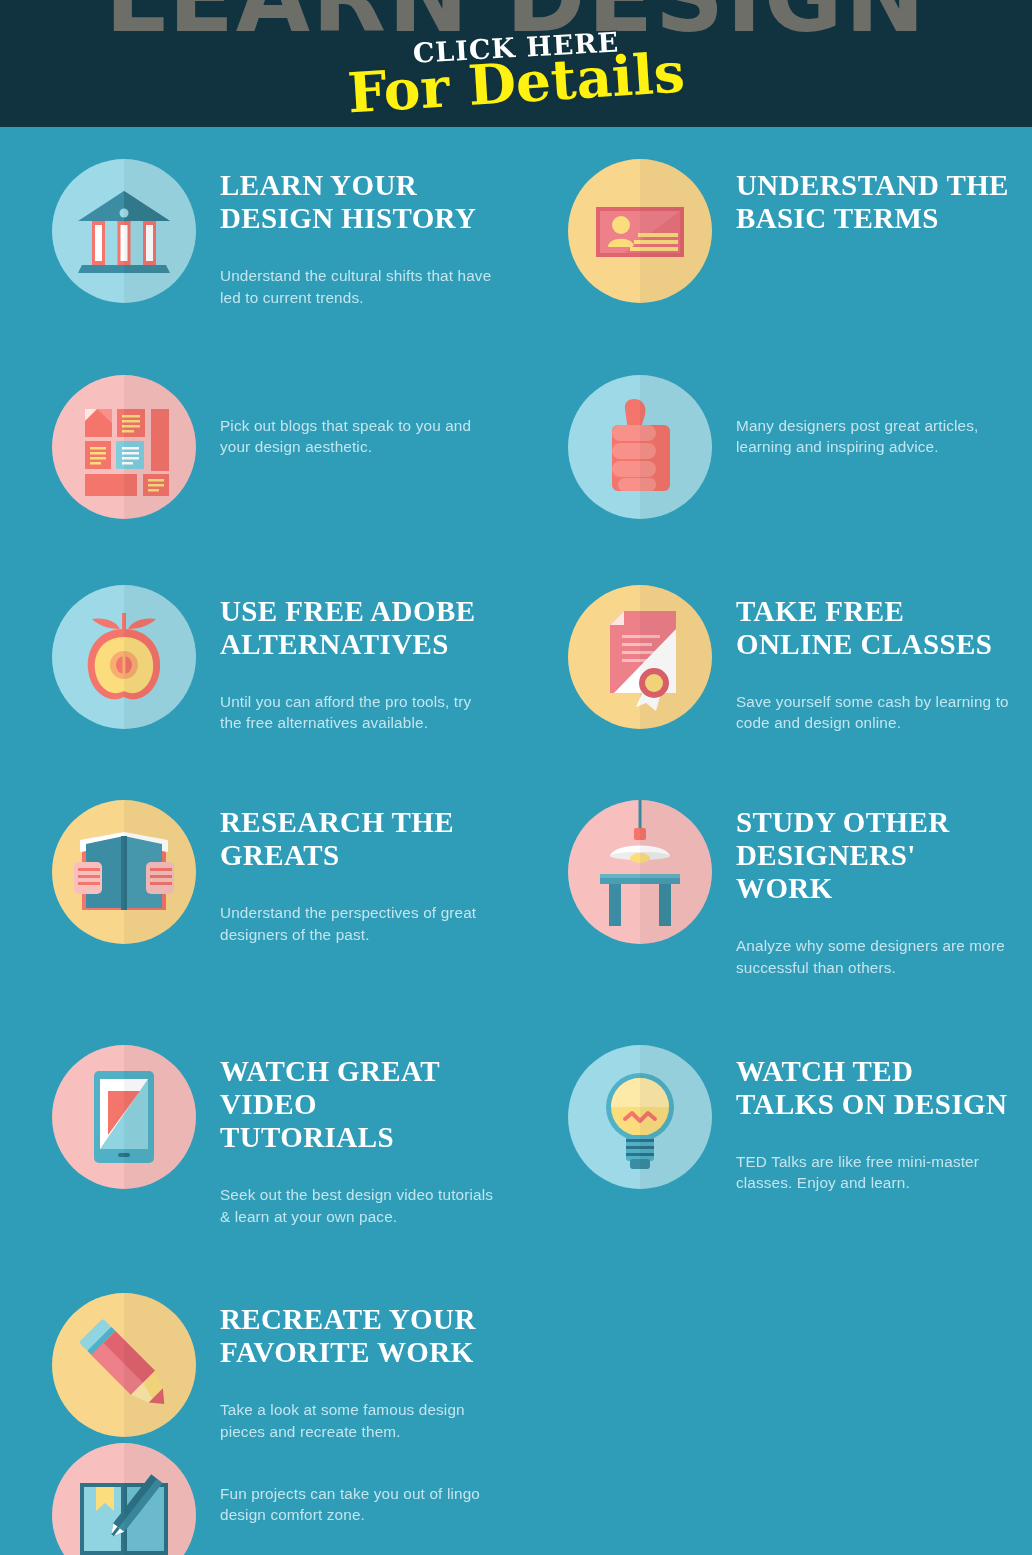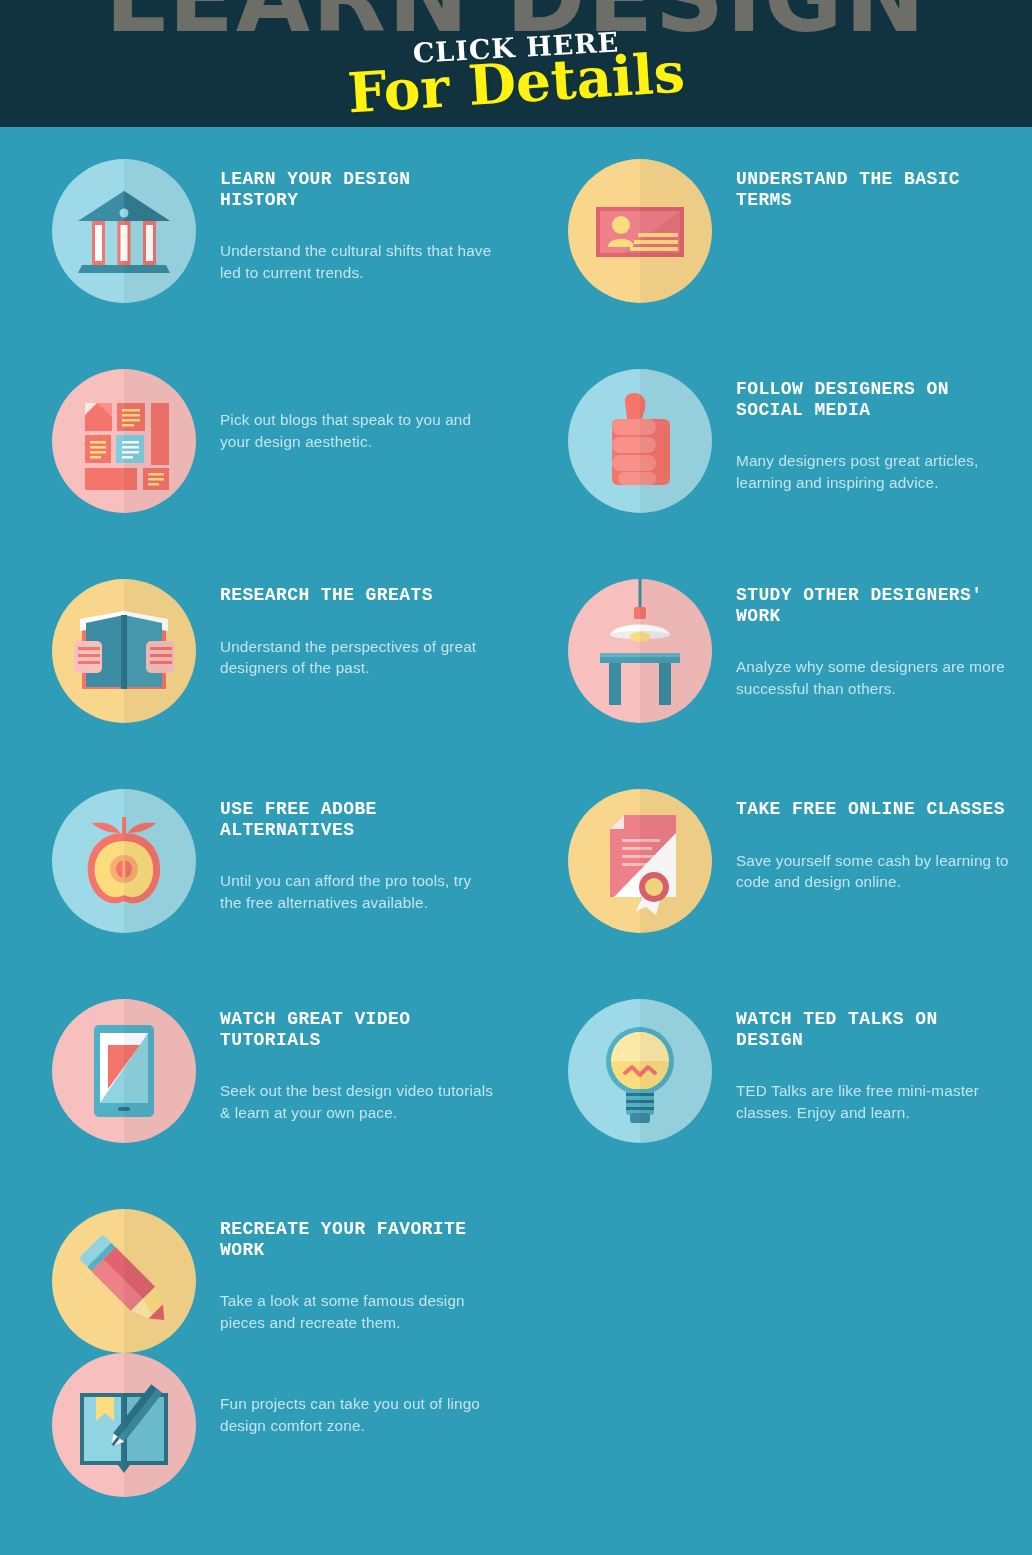--- a/index.html
+++ b/index.html
@@ -111,25 +111,25 @@
   }
 
   .text-block {
     padding-left:24px;
     padding-top:10px;
     max-width:300px;
   }
   .item-title {
     color:#FFFFFF;
     font-weight:bold;
-    font-size:18px;
+    font-size:29px;
     line-height:1.14;
     letter-spacing:0.4px;
     text-transform:uppercase;
-    font-family:Liberation Mono, monospace;
+    font-family:Liberation Serif, serif;
   }
   .item-desc {
     margin-top:30px;
     color:#C3E5EE;
     font-size:15.3px;
     line-height:1.42;
     letter-spacing:0.15px;
     font-family:"Liberation Sans", sans-serif;
   }
 
@@ -239,22 +239,65 @@
           <path d="M66 24 C74 24 79 30 77 40 L72 56 L60 56 L57 34 C56 28 60 24 66 24 Z" fill="#F4756B"></path>
           <rect x="44" y="50" width="58" height="66" rx="6" fill="#F4756B"></rect>
           <rect x="44" y="50" width="44" height="16" rx="8" fill="#F7918A"></rect>
           <rect x="44" y="68" width="44" height="16" rx="8" fill="#F7918A"></rect>
           <rect x="44" y="86" width="44" height="16" rx="8" fill="#F7918A"></rect>
           <rect x="50" y="103" width="38" height="13" rx="6" fill="#F7918A"></rect>
         </svg>
         <div class="halfshade"></div>
       </div>
       <div class="text-block">
-        <div class="item-title">FOLLOW DESIGNERS ON SOCIAL MEDIA</div>
         <div class="item-desc">Many designers post great articles, learning and inspiring advice.</div>
+      </div>
+    </div>
+  </div>
+
+  <div class="row">
+    <div class="cell">
+      <div class="icon-circle" style="background:#9DD9E6">
+        <svg viewBox="0 0 144 144">
+          <rect x="70" y="28" width="4" height="16" fill="#F4756B"></rect>
+          <path d="M68 44 C56 44 46 40 40 34 C52 32 64 36 68 44 Z" fill="#F4756B"></path>
+          <path d="M76 44 C88 44 98 40 104 34 C92 32 80 36 76 44 Z" fill="#F4756B"></path>
+          <path d="M72 44 C96 44 110 62 108 84 C106 106 88 120 72 112 C56 120 38 106 36 84 C34 62 48 44 72 44 Z" fill="#F4756B"></path>
+          <path d="M72 52 C92 52 103 67 101 85 C99 102 85 113 72 106 C59 113 45 102 43 85 C41 67 52 52 72 52 Z" fill="#FBDD7E"></path>
+          <ellipse cx="72" cy="80" rx="14" ry="14" fill="#F7AE6E"></ellipse>
+          <ellipse cx="72" cy="80" rx="8" ry="9" fill="#F4756B"></ellipse>
+          <rect x="70.5" y="71" width="3" height="18" fill="#F7AE6E"></rect>
+        </svg>
+        <div class="halfshade"></div>
+      </div>
+      <div class="text-block">
+        <div class="item-title">USE FREE ADOBE ALTERNATIVES</div>
+        <div class="item-desc">Until you can afford the pro tools, try the free alternatives available.</div>
+      </div>
+    </div>
+
+    <div class="cell">
+      <div class="icon-circle" style="background:#F8D68C">
+        <svg viewBox="0 0 144 144">
+          <polygon points="42,40 56,26 108,26 108,108 42,108" fill="#EE8089"></polygon>
+          <polygon points="42,40 56,40 56,26" fill="#FCE7E3"></polygon>
+          <rect x="54" y="50" width="38" height="3" fill="#F7BFBE"></rect>
+          <rect x="54" y="58" width="30" height="3" fill="#F7BFBE"></rect>
+          <rect x="54" y="66" width="34" height="3" fill="#F7BFBE"></rect>
+          <rect x="54" y="74" width="26" height="3" fill="#F7BFBE"></rect>
+          <polygon points="108,44 108,108 46,108" fill="#FFFFFF"></polygon>
+          <polygon points="78,100 68,122 78,118 88,126 94,104" fill="#FFFFFF"></polygon>
+          <circle cx="86" cy="98" r="15" fill="#E0646F"></circle>
+          <circle cx="86" cy="98" r="9" fill="#FBDD7E"></circle>
+        </svg>
+        <div class="halfshade"></div>
+      </div>
+      <div class="text-block">
+        <div class="item-title">TAKE FREE ONLINE CLASSES</div>
+        <div class="item-desc">Save yourself some cash by learning to code and design online.</div>
       </div>
     </div>
   </div>
 
   <div class="row">
     <div class="cell">
       <div class="icon-circle" style="background:#F8D68C">
         <svg viewBox="0 0 144 144">
           <polygon points="30,52 72,40 72,110 30,110" fill="#F4756B"></polygon>
           <polygon points="114,52 72,40 72,110 114,110" fill="#F4756B"></polygon>
@@ -297,64 +340,20 @@
       </div>
       <div class="text-block tight">
         <div class="item-title">STUDY OTHER DESIGNERS' WORK</div>
         <div class="item-desc">Analyze why some designers are more successful than others.</div>
       </div>
     </div>
   </div>
 
   <div class="row">
     <div class="cell">
-      <div class="icon-circle" style="background:#9DD9E6">
-        <svg viewBox="0 0 144 144">
-          <rect x="70" y="28" width="4" height="16" fill="#F4756B"></rect>
-          <path d="M68 44 C56 44 46 40 40 34 C52 32 64 36 68 44 Z" fill="#F4756B"></path>
-          <path d="M76 44 C88 44 98 40 104 34 C92 32 80 36 76 44 Z" fill="#F4756B"></path>
-          <path d="M72 44 C96 44 110 62 108 84 C106 106 88 120 72 112 C56 120 38 106 36 84 C34 62 48 44 72 44 Z" fill="#F4756B"></path>
-          <path d="M72 52 C92 52 103 67 101 85 C99 102 85 113 72 106 C59 113 45 102 43 85 C41 67 52 52 72 52 Z" fill="#FBDD7E"></path>
-          <ellipse cx="72" cy="80" rx="14" ry="14" fill="#F7AE6E"></ellipse>
-          <ellipse cx="72" cy="80" rx="8" ry="9" fill="#F4756B"></ellipse>
-          <rect x="70.5" y="71" width="3" height="18" fill="#F7AE6E"></rect>
-        </svg>
-        <div class="halfshade"></div>
-      </div>
-      <div class="text-block">
-        <div class="item-title">USE FREE ADOBE ALTERNATIVES</div>
-        <div class="item-desc">Until you can afford the pro tools, try the free alternatives available.</div>
-      </div>
-    </div>
-
-    <div class="cell">
-      <div class="icon-circle" style="background:#F8D68C">
-        <svg viewBox="0 0 144 144">
-          <polygon points="42,40 56,26 108,26 108,108 42,108" fill="#EE8089"></polygon>
-          <polygon points="42,40 56,40 56,26" fill="#FCE7E3"></polygon>
-          <rect x="54" y="50" width="38" height="3" fill="#F7BFBE"></rect>
-          <rect x="54" y="58" width="30" height="3" fill="#F7BFBE"></rect>
-          <rect x="54" y="66" width="34" height="3" fill="#F7BFBE"></rect>
-          <rect x="54" y="74" width="26" height="3" fill="#F7BFBE"></rect>
-          <polygon points="108,44 108,108 46,108" fill="#FFFFFF"></polygon>
-          <polygon points="78,100 68,122 78,118 88,126 94,104" fill="#FFFFFF"></polygon>
-          <circle cx="86" cy="98" r="15" fill="#E0646F"></circle>
-          <circle cx="86" cy="98" r="9" fill="#FBDD7E"></circle>
-        </svg>
-        <div class="halfshade"></div>
-      </div>
-      <div class="text-block">
-        <div class="item-title">TAKE FREE ONLINE CLASSES</div>
-        <div class="item-desc">Save yourself some cash by learning to code and design online.</div>
-      </div>
-    </div>
-  </div>
-
-  <div class="row">
-    <div class="cell">
       <div class="icon-circle" style="background:#F7BFBE">
         <svg viewBox="0 0 144 144">
           <rect x="42" y="26" width="60" height="92" rx="5" fill="#4FB0C6"></rect>
           <rect x="48" y="34" width="48" height="70" fill="#FFFFFF"></rect>
           <polygon points="48,34 96,34 48,104" fill="#FFFFFF"></polygon>
           <polygon points="96,34 96,104 48,104" fill="#8FD4E0"></polygon>
           <polygon points="56,46 88,46 56,90" fill="#F4756B"></polygon>
           <rect x="66" y="108" width="12" height="4" rx="2" fill="#2E7387"></rect>
         </svg>
         <div class="halfshade"></div>

